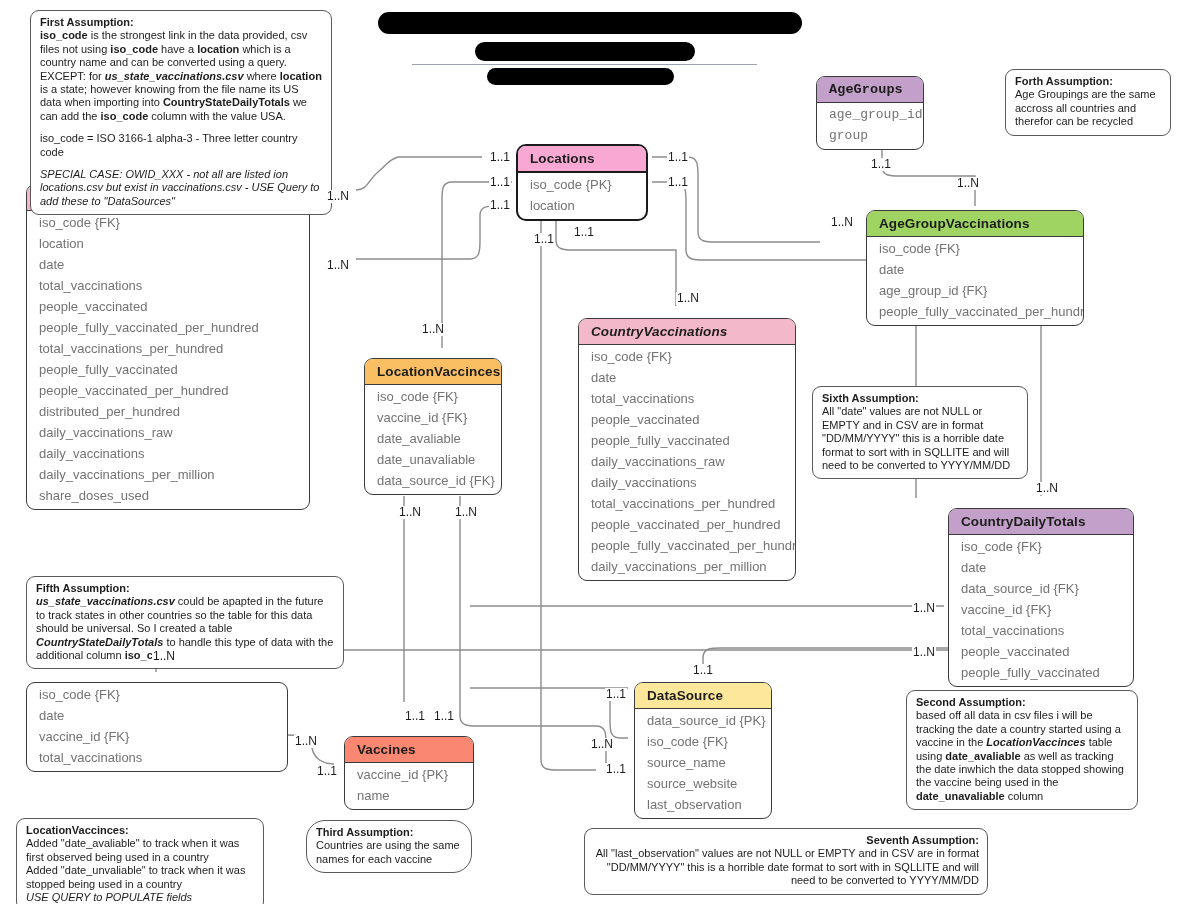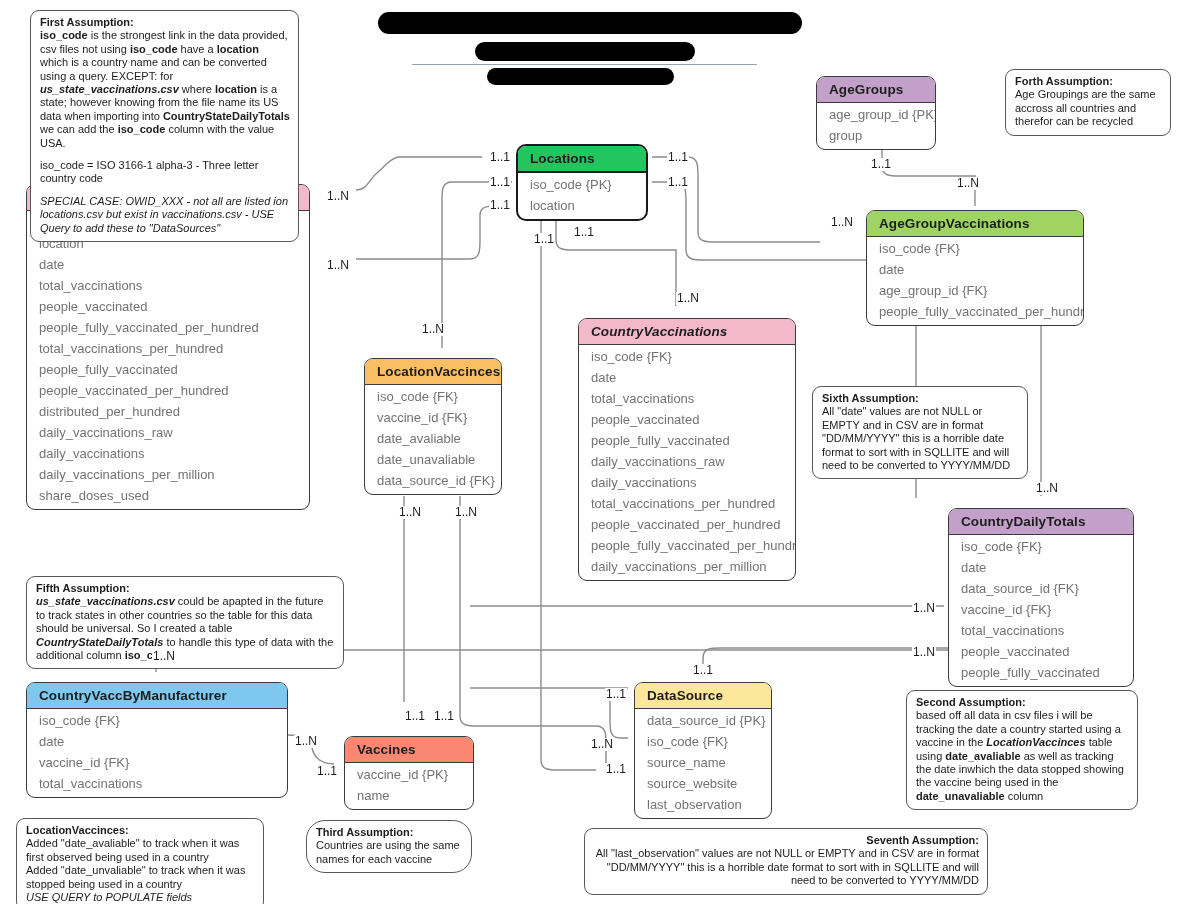--- a/index.html
+++ b/index.html
@@ -156,27 +156,27 @@
           <div class="row">people_fully_vaccinated</div>
           <div class="row">people_vaccinated_per_hundred</div>
           <div class="row">distributed_per_hundred</div>
           <div class="row">daily_vaccinations_raw</div>
           <div class="row">daily_vaccinations</div>
           <div class="row">daily_vaccinations_per_million</div>
           <div class="row">share_doses_used</div>
         </div>
       </div>
       <div class="entity thick" style="left: 516px; top: 144px; width: 132px;">
-        <div class="hdr" style="background: #22c55e;">Locations</div>
+        <div class="hdr" style="background: #f9a8d4;">Locations</div>
         <div class="rows">
           <div class="row">iso_code {PK}</div>
           <div class="row">location</div>
         </div>
       </div>
-      <div class="entity" style="left: 816px; top: 76px; width: 120px;">
+      <div class="entity" style="left: 816px; top: 76px; width: 108px; font-family: Liberation Mono, monospace;">
         <div class="hdr" style="background: rgb(195, 160, 201);">AgeGroups</div>
         <div class="rows">
           <div class="row">age_group_id {PK}</div>
           <div class="row">group</div>
         </div>
       </div>
       <div class="entity" style="left: 866px; top: 210px; width: 218px;">
         <div class="hdr" style="background: rgb(159, 211, 98);">AgeGroupVaccinations</div>
         <div class="rows">
           <div class="row">iso_code {FK}</div>
@@ -217,21 +217,20 @@
           <div class="row">iso_code {FK}</div>
           <div class="row">date</div>
           <div class="row">data_source_id {FK}</div>
           <div class="row">vaccine_id {FK}</div>
           <div class="row">total_vaccinations</div>
           <div class="row">people_vaccinated</div>
           <div class="row">people_fully_vaccinated</div>
         </div>
       </div>
       <div class="entity" style="left: 26px; top: 682px; width: 262px;">
-        <div class="hdr" style="background: rgb(126, 200, 239);">CountryVaccByManufacturer</div>
         <div class="rows">
           <div class="row">iso_code {FK}</div>
           <div class="row">date</div>
           <div class="row">vaccine_id {FK}</div>
           <div class="row">total_vaccinations</div>
         </div>
       </div>
       <div class="entity" style="left: 344px; top: 736px; width: 130px;">
         <div class="hdr" style="background: rgb(250, 135, 113);">Vaccines</div>
         <div class="rows">
@@ -244,21 +243,21 @@
         <div class="rows">
           <div class="row">data_source_id {PK}</div>
           <div class="row">iso_code {FK}</div>
           <div class="row">source_name</div>
           <div class="row">source_website</div>
           <div class="row">last_observation</div>
         </div>
       </div>
     </div>
   <div id="notes-layer">
-      <div class="note" style="left: 30px; top: 10px; width: 269px;">
+      <div class="note" style="left: 30px; top: 10px; width: 302px;">
         <p class="ttl">First Assumption:</p>
         <p><b>iso_code</b> is the strongest link in the data provided, csv files not using <b>iso_code</b> have a <b>location</b> which is a country name and can be converted using a query. EXCEPT: for <span class="bi">us_state_vaccinations.csv</span> where <b>location</b> is a state; however knowing from the file name its US data when importing into <b>CountryStateDailyTotals</b> we can add the <b>iso_code</b> column with the value USA.</p>
         <div class="sp"></div>
         <p>iso_code = ISO 3166-1 alpha-3 - Three letter country code</p>
         <div class="sp"></div>
         <p><i>SPECIAL CASE: OWID_XXX - not all are listed ion locations.csv but exist in vaccinations.csv - USE Query to add these to "DataSources"</i></p>
       </div>
       <div class="note" style="left: 986px; top: 69px; width: 166px; margin-left: 19px;">
         <p class="ttl">Forth Assumption:</p>
         <p>Age Groupings are the same accross all countries and therefor can be recycled</p>

